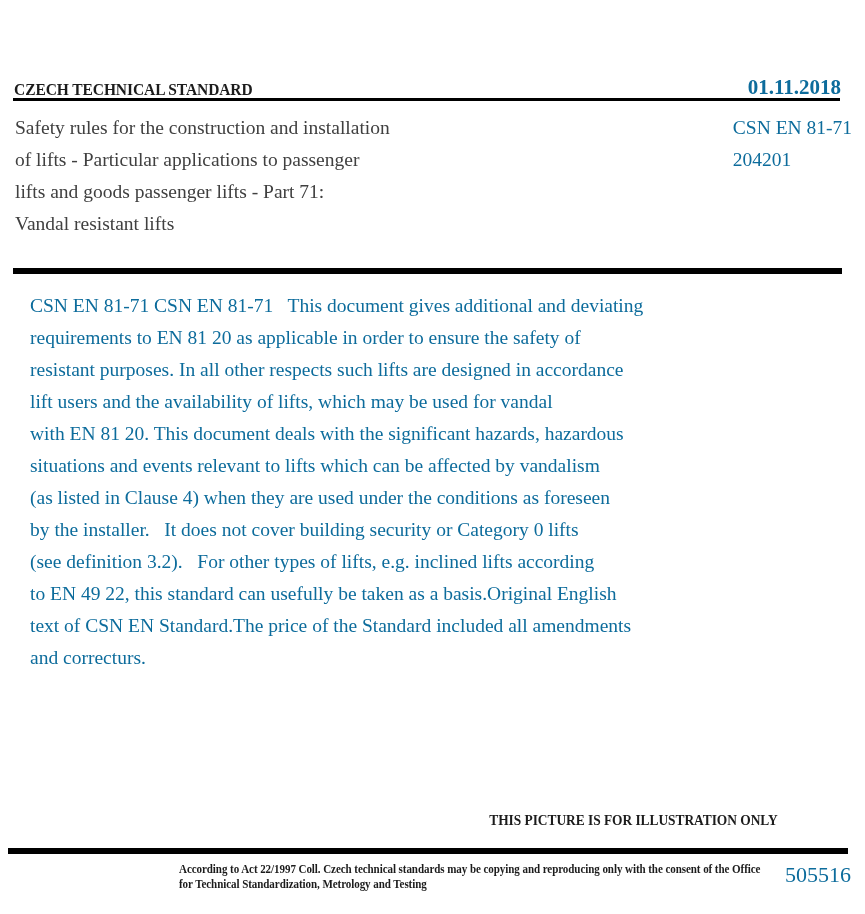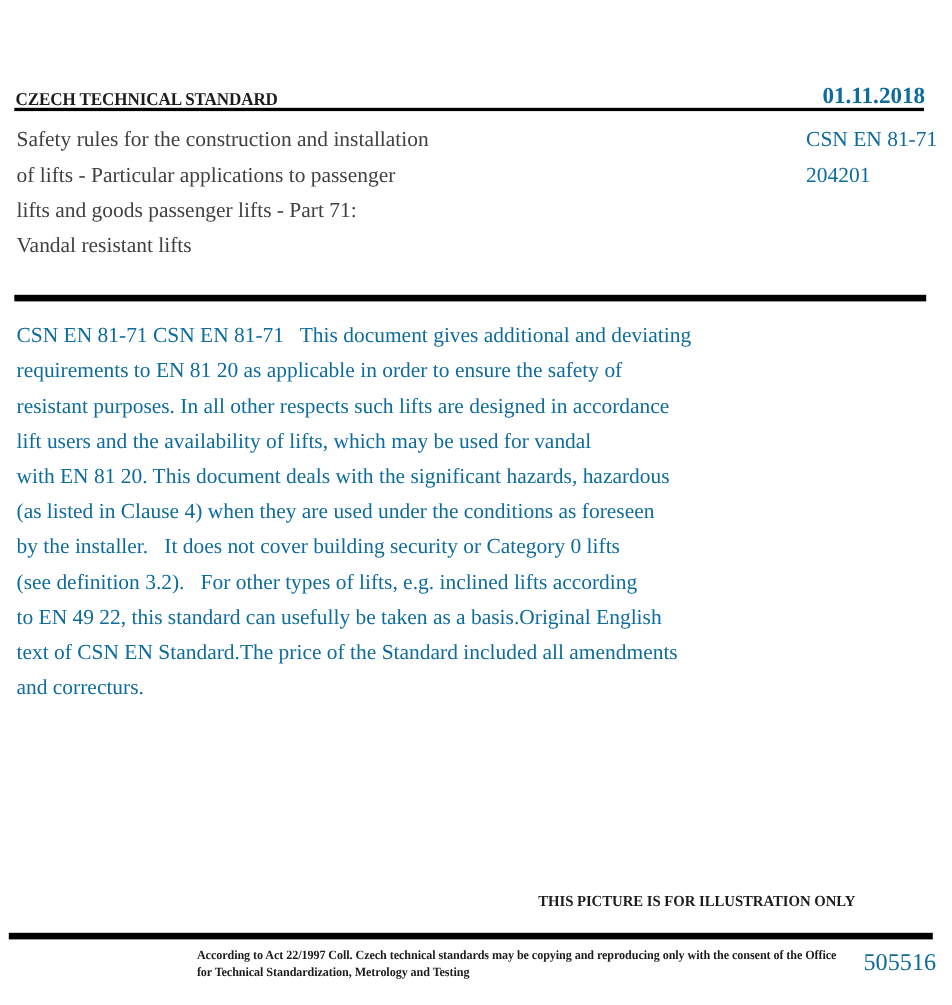--- a/index.html
+++ b/index.html
@@ -100,21 +100,21 @@
     left: 13px;
     top: 268px;
     width: 829px;
     height: 6px;
     background: #000000;
   }
 
   
   .abstract {
     position: absolute;
-    left: 15px;
+    left: 30px;
     top: 290px;
     width: 800px;
   }
   .abstract .bline {
     font-size: 19.5px;
     color: #0d6c9c;
     line-height: 32px;
     white-space: pre;
   }
 
@@ -202,20 +202,21 @@
   </div>
 
   <div class="rule-thick"></div>
 
   <div class="abstract">
     <div class="bline">CSN EN 81-71 CSN EN 81-71   This document gives additional and deviating</div>
     <div class="bline">requirements to EN 81 20 as applicable in order to ensure the safety of</div>
     <div class="bline">resistant purposes. In all other respects such lifts are designed in accordance</div>
     <div class="bline">lift users and the availability of lifts, which may be used for vandal</div>
     <div class="bline">with EN 81 20. This document deals with the significant hazards, hazardous</div>
+    <div class="bline">situations and events relevant to lifts which can be affected by vandalism</div>
     <div class="bline">(as listed in Clause 4) when they are used under the conditions as foreseen</div>
     <div class="bline">by the installer.   It does not cover building security or Category 0 lifts</div>
     <div class="bline">(see definition 3.2).   For other types of lifts, e.g. inclined lifts according</div>
     <div class="bline">to EN 49 22, this standard can usefully be taken as a basis.Original English</div>
     <div class="bline">text of CSN EN Standard.The price of the Standard included all amendments</div>
     <div class="bline">and correcturs.</div>
   </div>
 
   <div class="illustration-note">THIS PICTURE IS FOR ILLUSTRATION ONLY</div>
 

